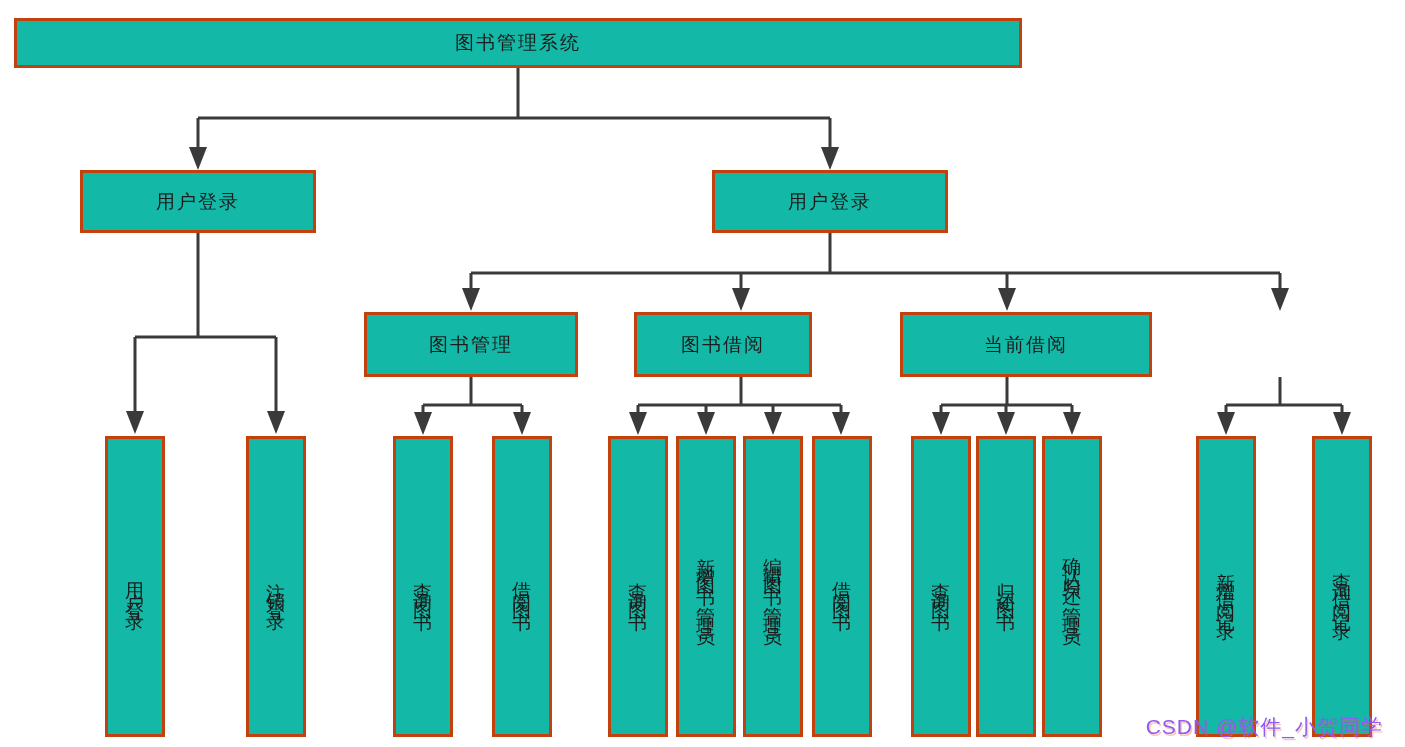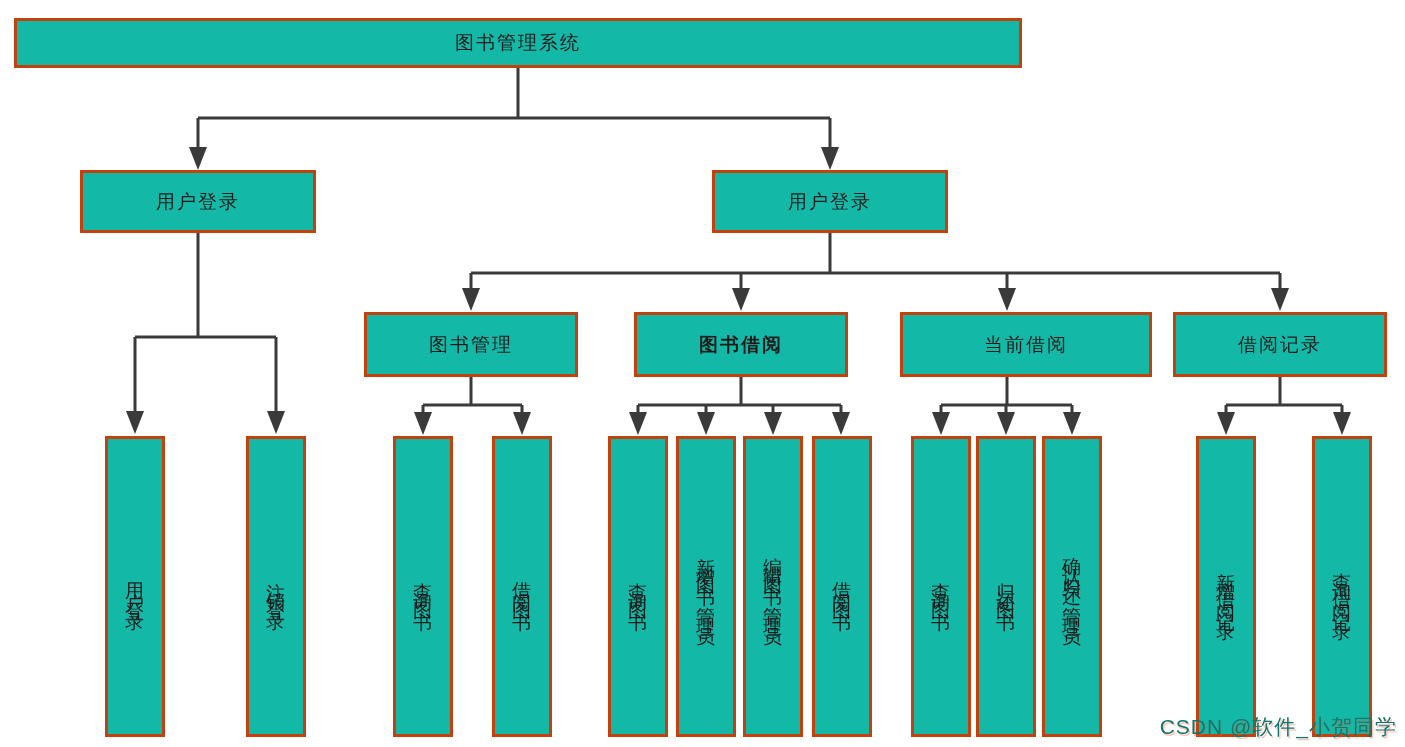--- a/index.html
+++ b/index.html
@@ -39,25 +39,25 @@
   .node .vtext {
     writing-mode: vertical-rl;
     text-orientation: mixed;
     letter-spacing: 10px;
     font-size: 19px;
     line-height: 1;
     color: #1c1c1c;
   }
   .watermark {
     position: absolute;
-    right: 8px;
+    right: 22px;
     bottom: 6px;
     z-index: 3;
     font-size: 21px;
-    color: #0f766e;
+    color: #8b5cf6;
     letter-spacing: 1px;
     text-shadow: 1.5px 1.5px 0 rgba(252, 85, 49, 0.35);
     white-space: nowrap;
   }
 </style>
 </head>
 <body>
 
 <div id="stage">
 
@@ -100,23 +100,22 @@
       <polygon points="1333,412 1351,412 1342,435"></polygon>
     </g>
   </svg>
 
   <div class="node" style="left:14px; top:18px; width:1008px; height:50px;">图书管理系统</div>
 
   <div class="node" style="left:80px; top:170px; width:236px; height:63px;">用户登录</div>
   <div class="node" style="left:712px; top:170px; width:236px; height:63px;">用户登录</div>
 
   <div class="node" style="left:364px; top:312px; width:214px; height:65px;">图书管理</div>
-  <div class="node" style="left:634px; top:312px; width:214px; height:65px;font-weight:bold;">图书借阅</div>
+  <div class="node" style="left:634px; top:312px; width:178px; height:65px;">图书借阅</div>
   <div class="node" style="left:900px; top:312px; width:252px; height:65px;">当前借阅</div>
-  <div class="node" style="left:1173px; top:312px; width:214px; height:65px;">借阅记录</div>
 
   <div class="node" style="left:105px; top:436px; width:60px; height:301px;">
     <span class="vtext">用户登录</span>
   </div>
   <div class="node" style="left:246px; top:436px; width:60px; height:301px;">
     <span class="vtext">注销登录</span>
   </div>
 
   <div class="node" style="left:393px; top:436px; width:60px; height:301px;">
     <span class="vtext">查询图书</span>

